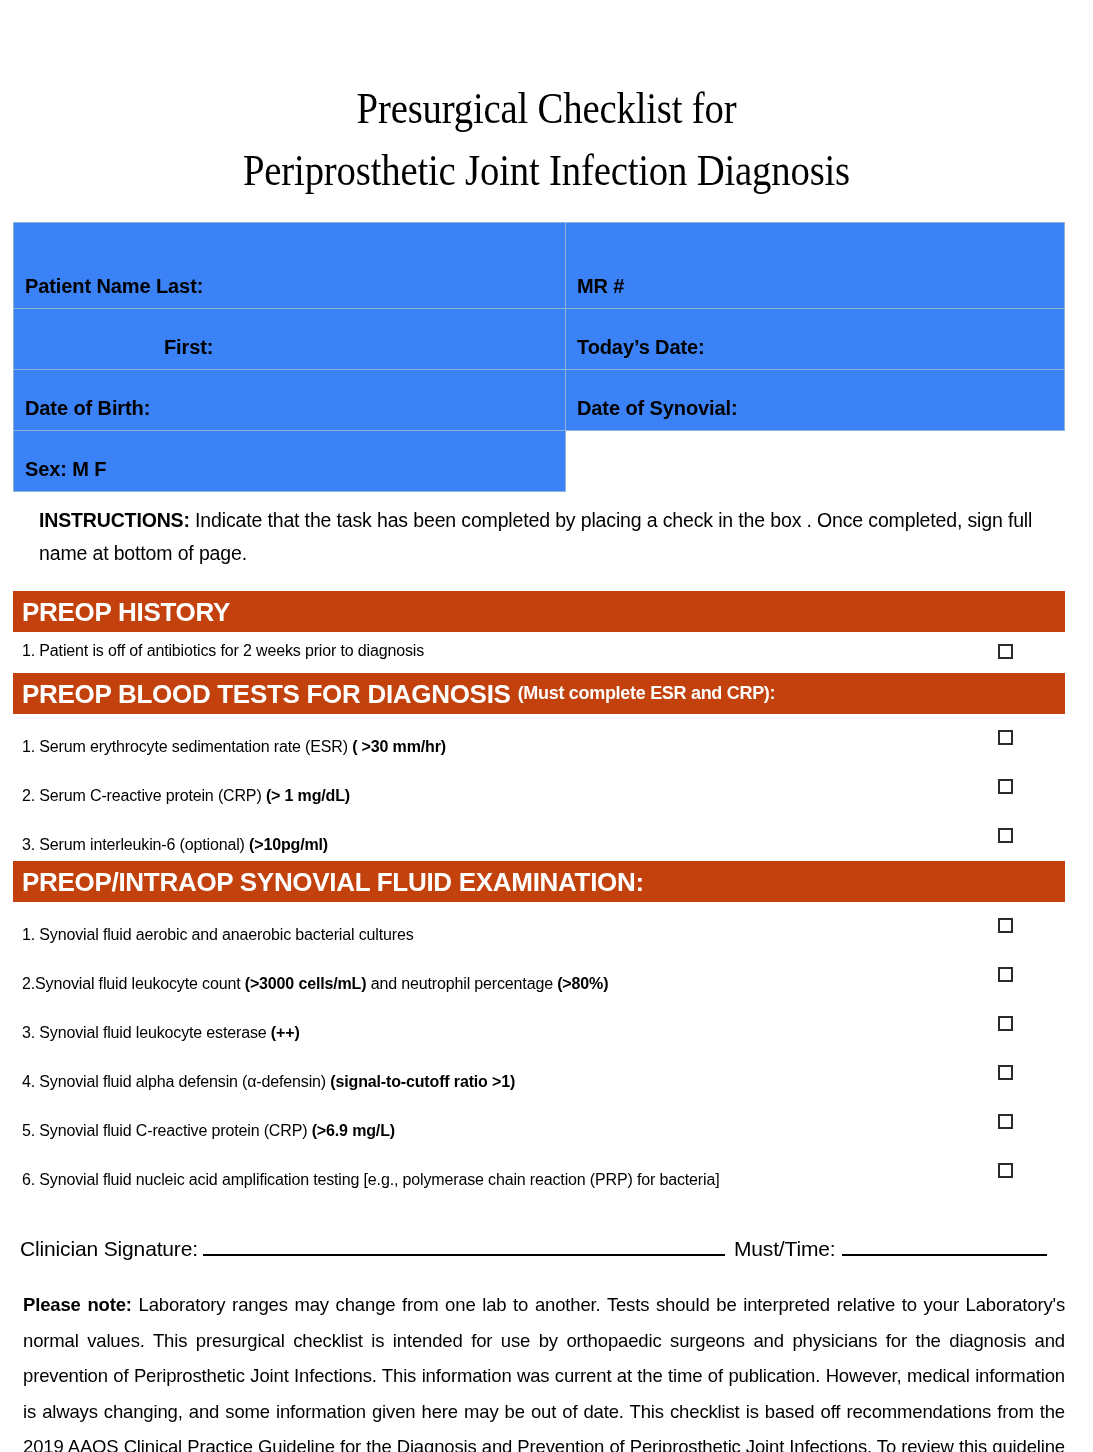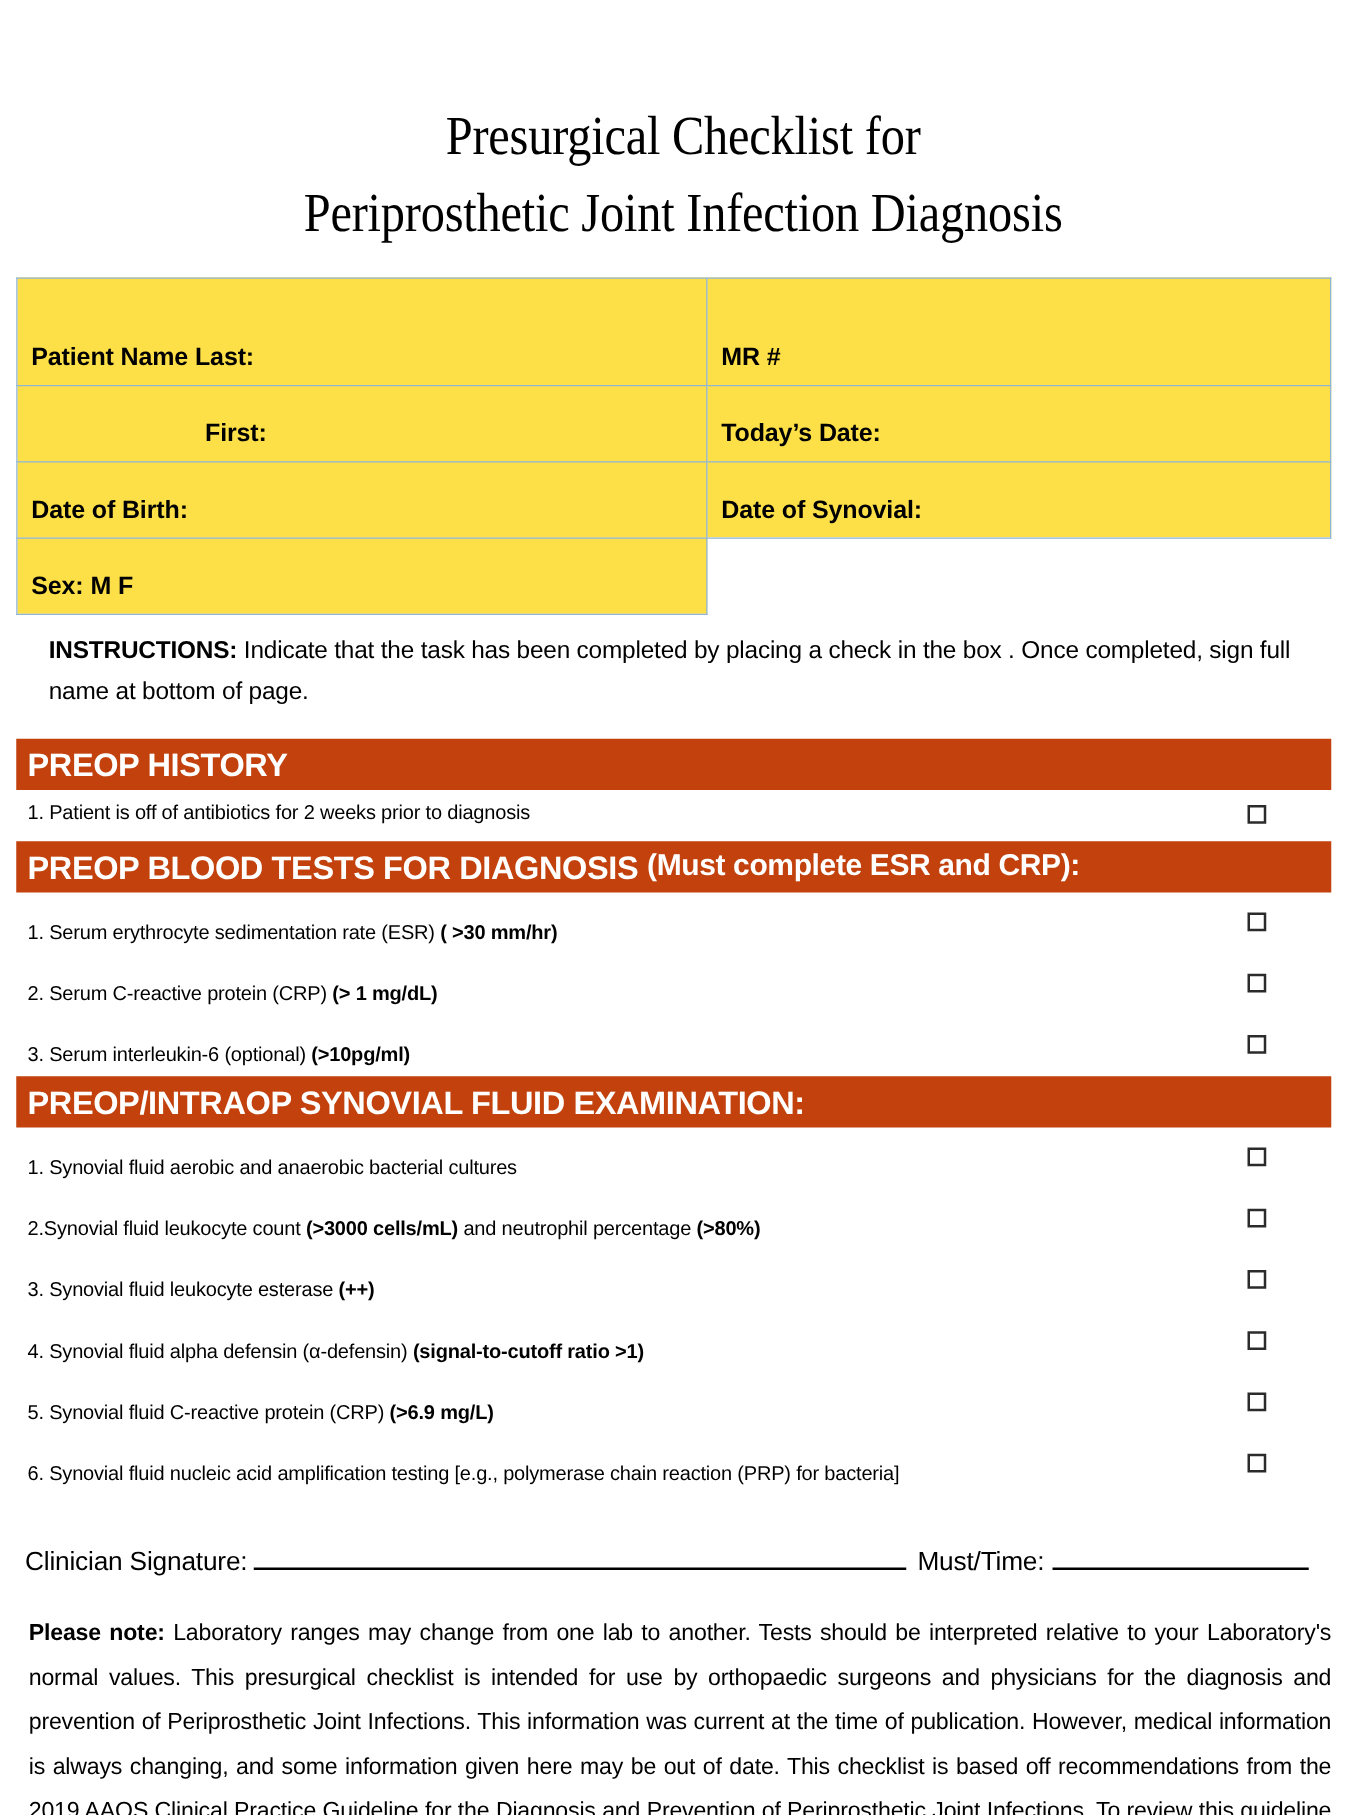--- a/index.html
+++ b/index.html
@@ -37,21 +37,21 @@
 
   
   .patient-table {
     margin: 19px 28px 0 13px;
     border-collapse: collapse;
     width: 1052px;
     table-layout: fixed;
   }
   .patient-table td {
     border: 1px solid #8eb4d8;
-    background: #fde047;
+    background: #3b82f6;
     font-size: 20px;
     font-weight: bold;
     padding: 0 0 10px 11px;
     vertical-align: bottom;
     letter-spacing: -0.1px;
   }
   .patient-table td.blank-cell {
     border: none;
     background: #ffffff;
   }
@@ -80,21 +80,21 @@
     padding-left: 9px;
     box-sizing: border-box;
     letter-spacing: -0.3px;
   }
   .section-bar .main {
     font-size: 26px;
     font-weight: bold;
     line-height: 1;
   }
   .section-bar .sub {
-    font-size: 24px;
+    font-size: 18px;
     font-weight: bold;
     line-height: 1;
     margin-left: 7px;
     padding-bottom: 1px;
   }
   .bar-gap-top { margin-top: 20px; }
 
   
   .items { margin: 0 28px 0 13px; }
   .check-row {

